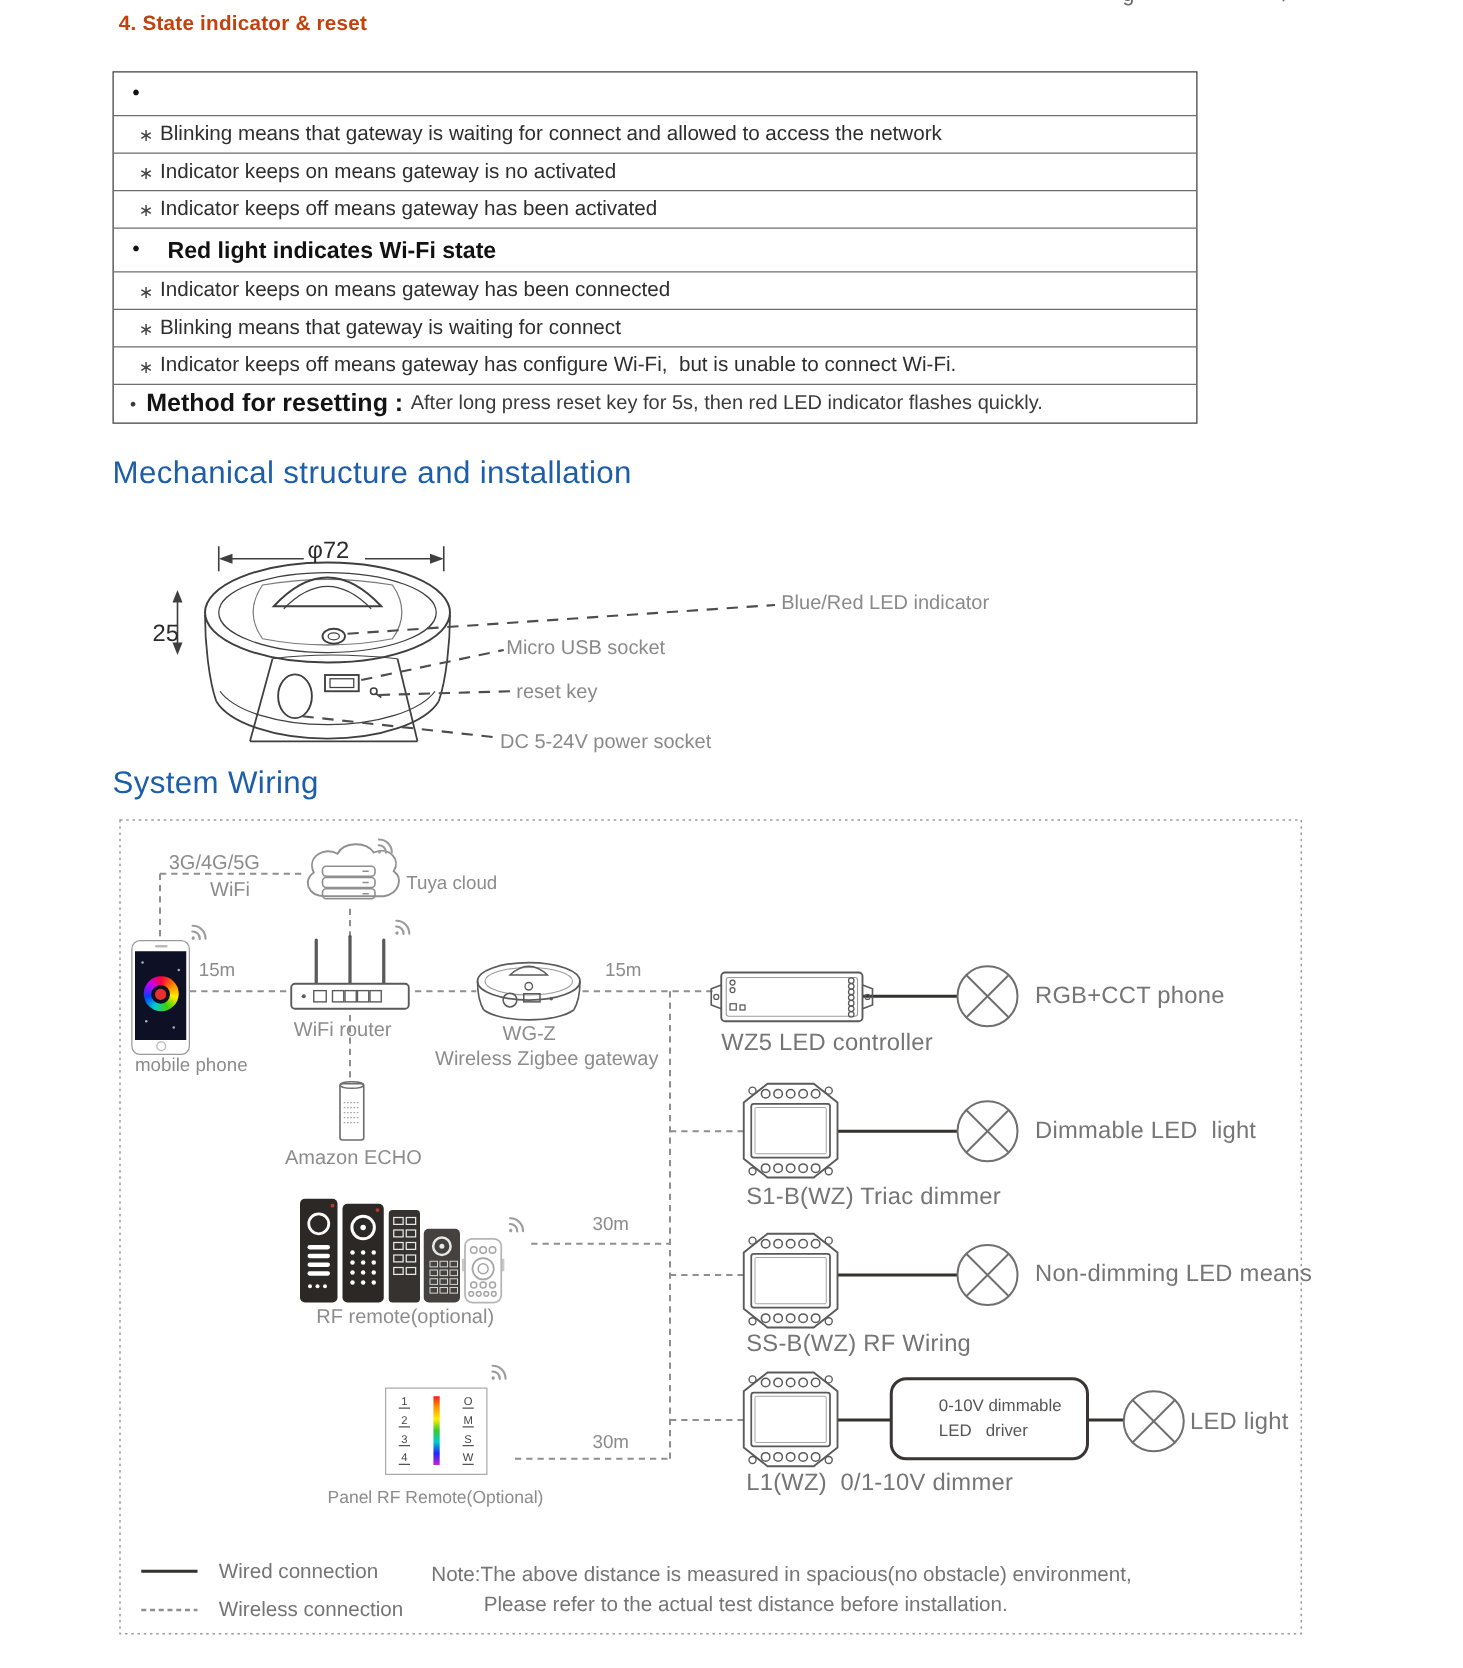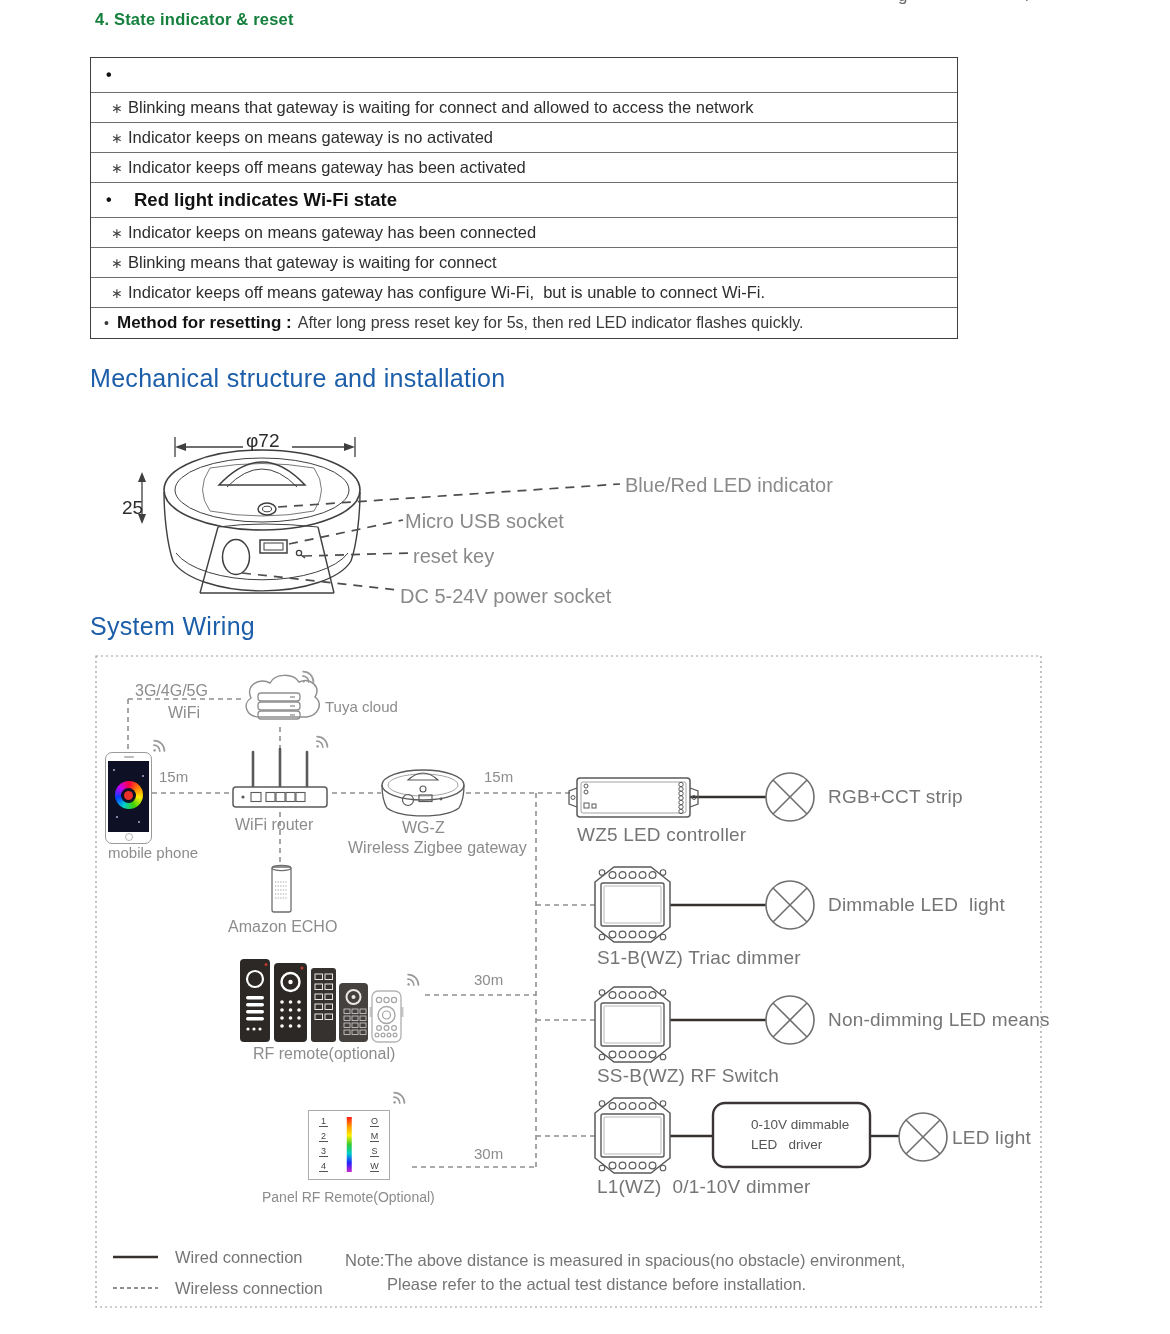--- a/index.html
+++ b/index.html
@@ -6,40 +6,40 @@
   .page{position:relative;width:1170px;height:1334px;background:#fff;overflow:hidden;
         font-family:"Liberation Sans",sans-serif;color:#2e2e2e;}
   .abs{position:absolute;}
   .pre{white-space:pre;}
 
   
   .frag-clip{position:absolute;left:890px;top:0;width:170px;height:8px;overflow:hidden;}
   .frag{position:absolute;top:-14px;font-size:17px;color:#6a6a6a;}
 
   
-  .sec4{left:95px;top:10px;font-size:16.5px;font-weight:700;letter-spacing:.2px;color:#15803d;}
+  .sec4{left:95px;top:10px;font-size:16.5px;font-weight:700;letter-spacing:.2px;color:#c2410c;}
 
   
   .stable{left:90px;top:57px;width:866px;border:1.6px solid #3f3f3f;background:#fff;}
   .strow{display:flex;align-items:center;border-top:1px solid #6e6e6e;}
   .strow:first-child{border-top:none;}
   .strow.hdr{height:34px;font-size:18.5px;font-weight:700;color:#111;}
   .strow.itm{height:29px;font-size:16.5px;color:#2e2e2e;}
   .strow.mth{height:30px;font-size:16px;color:#3a3a3a;}
   .bul-h{width:18px;padding-left:15px;font-size:16px;}
   .bul-i{width:17px;padding-left:20px;font-size:14px;color:#444;}
   .bul-m{width:13px;padding-left:13px;font-size:14px;}
   .hdr-text{padding-left:10px;}
-  .mth-label{font-weight:700;font-size:17px;color:#141414;padding-right:6px;}
+  .mth-label{font-weight:700;font-size:20px;color:#141414;padding-right:6px;}
 
   
   .blue-title{font-size:25px;font-weight:400;letter-spacing:.3px;color:#1c5ea9;}
 
   
-  .mlabel{font-size:20px;color:#8a8a8a;}
+  .mlabel{font-size:16px;color:#8a8a8a;}
   .mdim{font-size:19px;color:#2b2b2b;margin-top:10px;}
 
   
   .wbox{left:95px;top:655px;width:947px;height:653px;}
   .wsvg{position:absolute;left:0;top:0;}
   .wl{position:absolute;font-size:16px;color:#8c8c8c;white-space:pre;}
   .wl-big{font-size:19px;color:#757575;letter-spacing:.2px;}
   .wl-sm{font-size:15px;color:#8c8c8c;}
   .wl-xs{font-size:14px;color:#8c8c8c;}
   .wl-note{font-size:16.5px;color:#757575;}
@@ -454,26 +454,26 @@
     <div class="wl" style="left:73px;top:49px;">WiFi</div>
     <div class="wl wl-sm" style="left:230px;top:43px;">Tuya cloud</div>
     <div class="wl wl-sm" style="left:13px;top:189px;">mobile phone</div>
     <div class="wl wl-sm" style="left:64px;top:113px;">15m</div>
     <div class="wl" style="left:140px;top:161px;">WiFi router</div>
     <div class="wl" style="left:307px;top:164px;">WG-Z</div>
     <div class="wl" style="left:253px;top:184px;">Wireless Zigbee gateway</div>
     <div class="wl wl-sm" style="left:389px;top:113px;">15m</div>
     <div class="wl" style="left:133px;top:263px;">Amazon ECHO</div>
     <div class="wl wl-big" style="left:482px;top:169px;">WZ5 LED controller</div>
-    <div class="wl wl-big" style="left:733px;top:131px;">RGB+CCT strip</div>
+    <div class="wl wl-big" style="left:733px;top:131px;">RGB+CCT phone</div>
     <div class="wl wl-big" style="left:502px;top:292px;">S1-B(WZ) Triac dimmer</div>
     <div class="wl wl-big" style="left:733px;top:239px;">Dimmable LED  light</div>
     <div class="wl wl-sm" style="left:379px;top:316px;">30m</div>
     <div class="wl" style="left:158px;top:390px;">RF remote(optional)</div>
-    <div class="wl wl-big" style="left:502px;top:410px;">SS-B(WZ) RF Switch</div>
+    <div class="wl wl-big" style="left:502px;top:410px;">SS-B(WZ) RF Wiring</div>
     <div class="wl wl-big" style="left:733px;top:354px;">Non-dimming LED means</div>
     <div class="wl wl-big" style="left:502px;top:521px;">L1(WZ)  0/1-10V dimmer</div>
     <div class="wl wl-drv" style="left:656px;top:462px;">0-10V dimmable</div>
     <div class="wl wl-drv" style="left:656px;top:482px;">LED   driver</div>
     <div class="wl wl-big" style="left:857px;top:472px;">LED light</div>
     <div class="wl wl-sm" style="left:379px;top:490px;">30m</div>
     <div class="wl wl-xs" style="left:167px;top:534px;">Panel RF Remote(Optional)</div>
     <div class="wl wl-note" style="left:80px;top:593px;">Wired connection</div>
     <div class="wl wl-note" style="left:80px;top:624px;">Wireless connection</div>
     <div class="wl wl-note" style="left:250px;top:596px;">Note:The above distance is measured in spacious(no obstacle) environment,</div>

